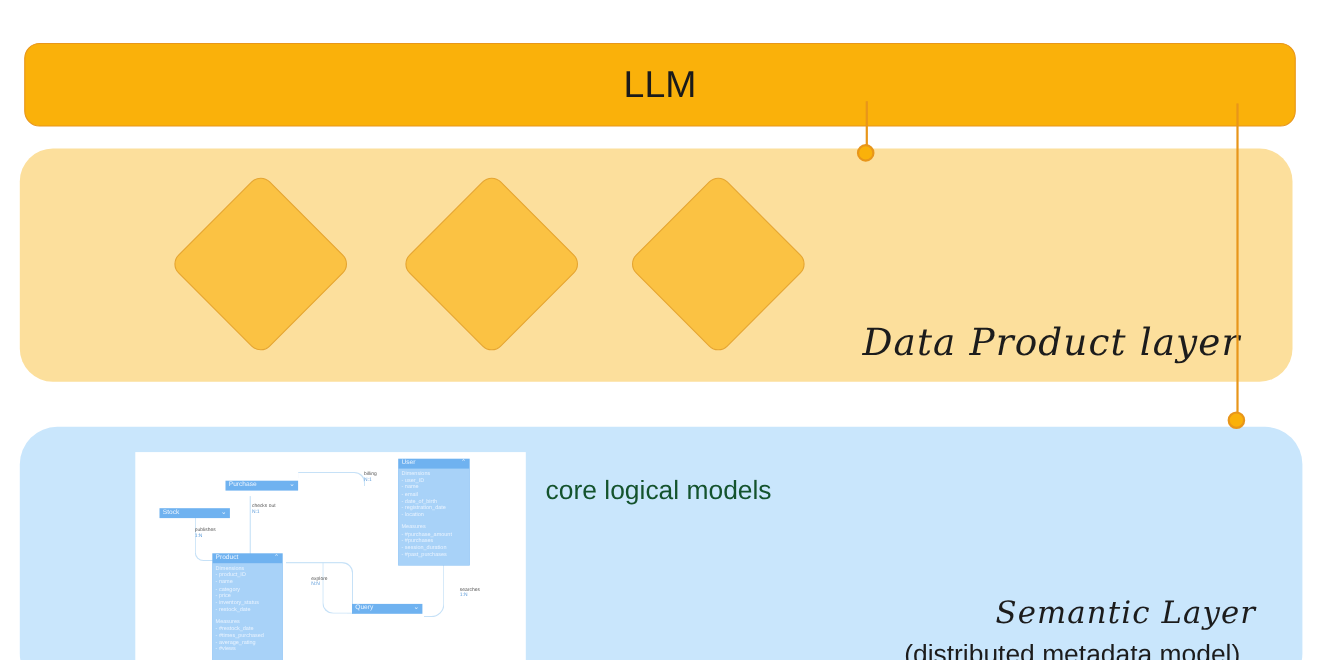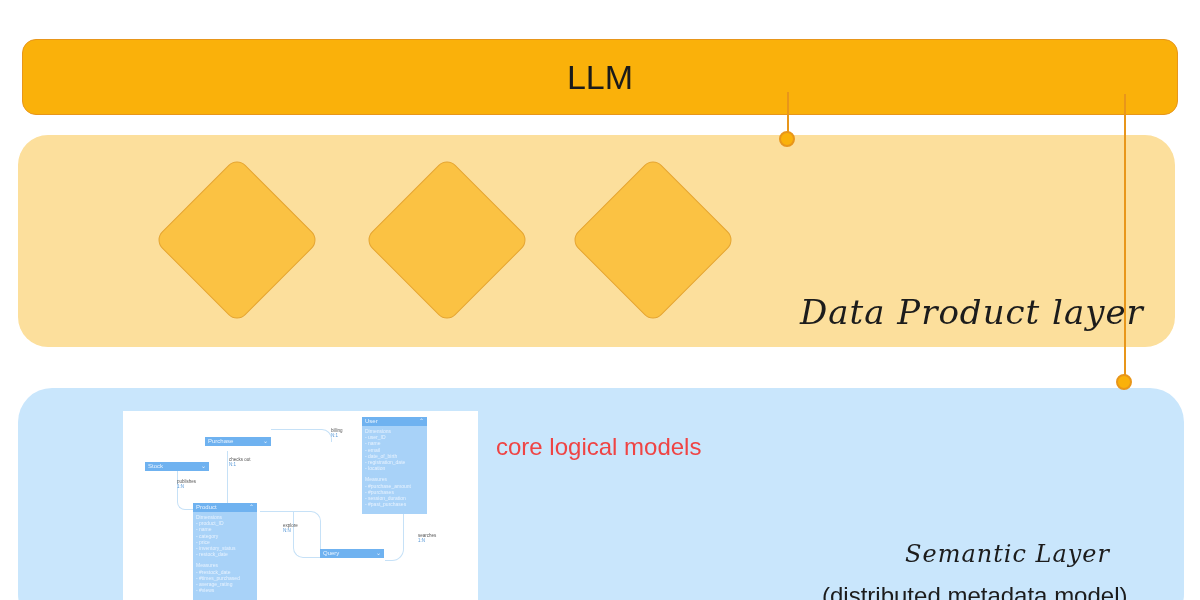--- a/index.html
+++ b/index.html
@@ -24,25 +24,25 @@
 
     .diamond {
       width: 118px; height: 118px;
       background: #fbc243; border: 1.5px solid #e5a531;
       border-radius: 12px; transform: rotate(45deg); box-sizing: border-box;
     }
 
     .handwritten {
       font-family: "DejaVu Serif", serif; font-style: italic; color: #1c1c1c;
     }
-    .dp-title { left: 784px; top: 292px; font-size: 34px; letter-spacing: 1px; margin-left: 16px; }
-    .sem-title { left: 905px; top: 540px; font-size: 24px; letter-spacing: 1px; }
+    .dp-title { left: 784px; top: 292px; font-size: 34px; letter-spacing: 1px; }
+    .sem-title { left: 905px; top: 540px; font-size: 28px; letter-spacing: 1px; }
     .sem-sub { left: 822px; top: 582px; font-size: 24px; color: #1c1c1c; font-family: "Liberation Sans", sans-serif; }
 
-    .desc { left: 496px; top: 432px; font-size: 24px; line-height: 29px; color: #ef4444; }
+    .desc { left: 496px; top: 432px; font-size: 24px; line-height: 29px; color: #14532d; }
 
     .conn-line { background: #e8961a; width: 2px; }
     .conn-dot { width: 16px; height: 16px; border-radius: 50%; background: #fab10a; border: 2px solid #e8961a; box-sizing: border-box; }
 
     
     .er-card { left: 123px; top: 411px; width: 355px; height: 200px; background: #ffffff; }
     .er-entity { position: absolute; background: #6fb2f0; color: #eaf4ff; font-size: 6px; box-sizing: border-box; }
     .er-head { height: 9px; line-height: 9px; padding: 0 3px; display: flex; justify-content: space-between; }
     .er-body { background: #a8d2f8; color: #e8f3ff; font-size: 5px; line-height: 6.2px; padding: 2px 3px; }
     .er-link { position: absolute; border: 1px solid #c6e1f7; }

